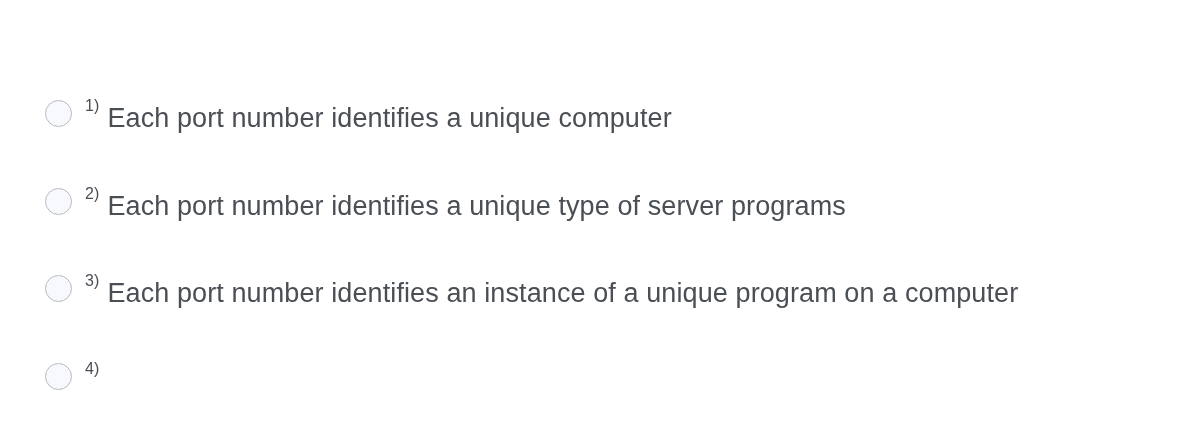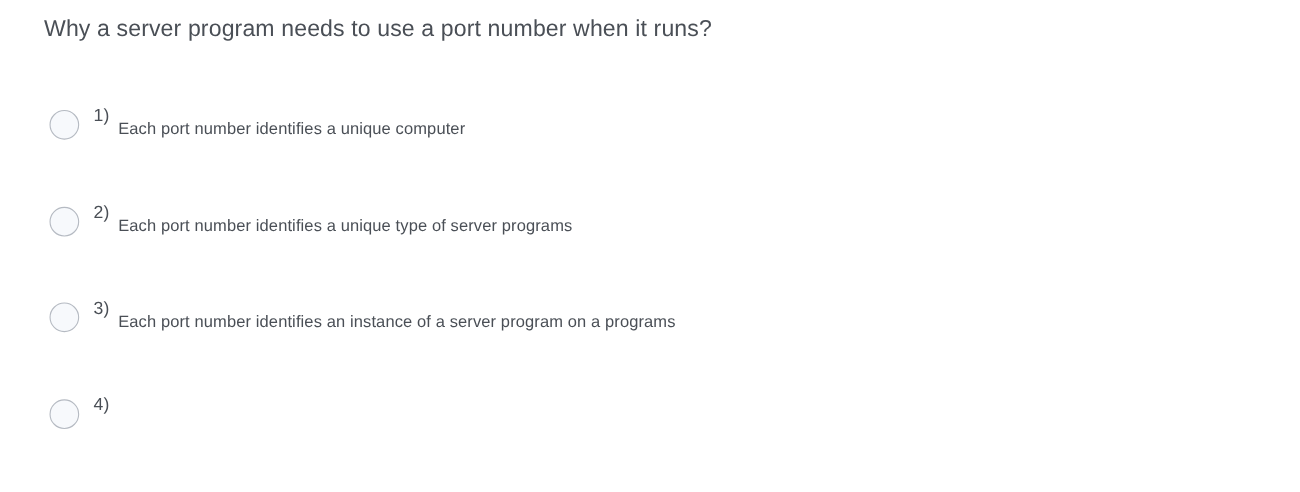--- a/index.html
+++ b/index.html
@@ -61,53 +61,52 @@
     line-height: 16px;
     color: #4a4f56;
     margin-left: 13px;
     align-self: flex-start;
     margin-top: 7px;
     white-space: nowrap;
     letter-spacing: 0.1px;
   }
 
   .option-label {
-    font-size: 15px;
+    font-size: 27px;
     line-height: 28px;
     color: #4a4f56;
     margin-left: 8px;
     white-space: nowrap;
     align-self: flex-start;
     margin-top: 13px;
     letter-spacing: 0.1px;
   }
 </style>
 </head>
 <body>
 
 <div class="quiz">
 
-  <div class="question-text">Why a server program needs to use a port number when it runs?</div>
 
   <div class="option-row opt-1">
     <span class="radio-circle"></span>
     <span class="option-number">1)</span>
     <span class="option-label">Each port number identifies a unique computer</span>
   </div>
 
   <div class="option-row opt-2">
     <span class="radio-circle"></span>
     <span class="option-number">2)</span>
     <span class="option-label">Each port number identifies a unique type of server programs</span>
   </div>
 
   <div class="option-row opt-3">
     <span class="radio-circle"></span>
     <span class="option-number">3)</span>
-    <span class="option-label">Each port number identifies an instance of a server program on a programs</span>
+    <span class="option-label">Each port number identifies an instance of a unique program on a computer</span>
   </div>
 
   <div class="option-row opt-4">
     <span class="radio-circle"></span>
     <span class="option-number">4)</span>
   </div>
 
 </div>
 
 </body></html>

